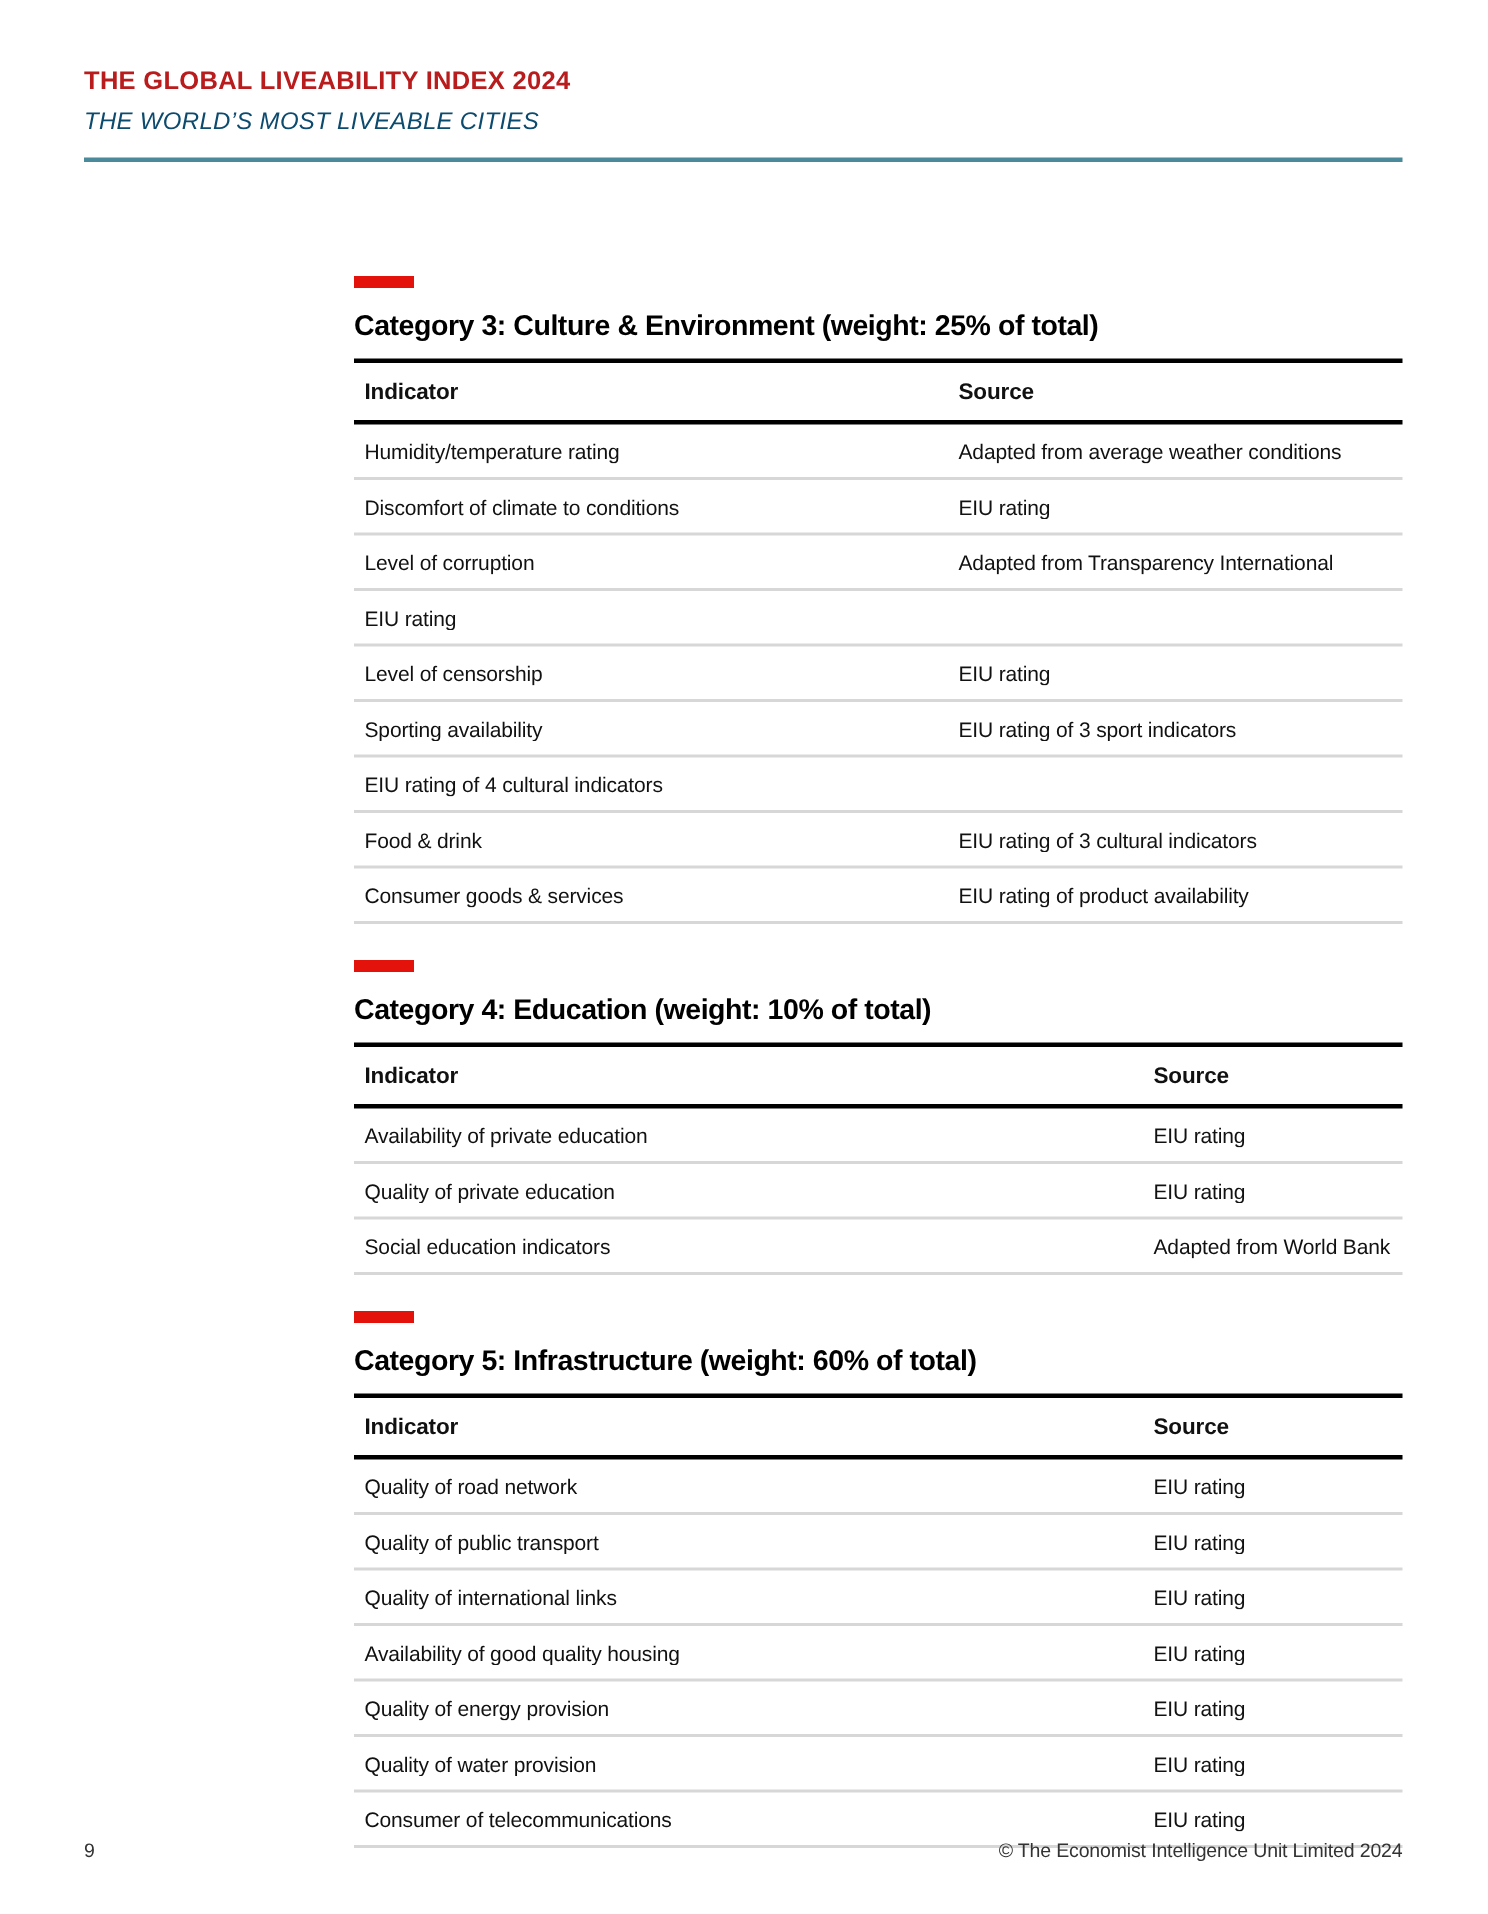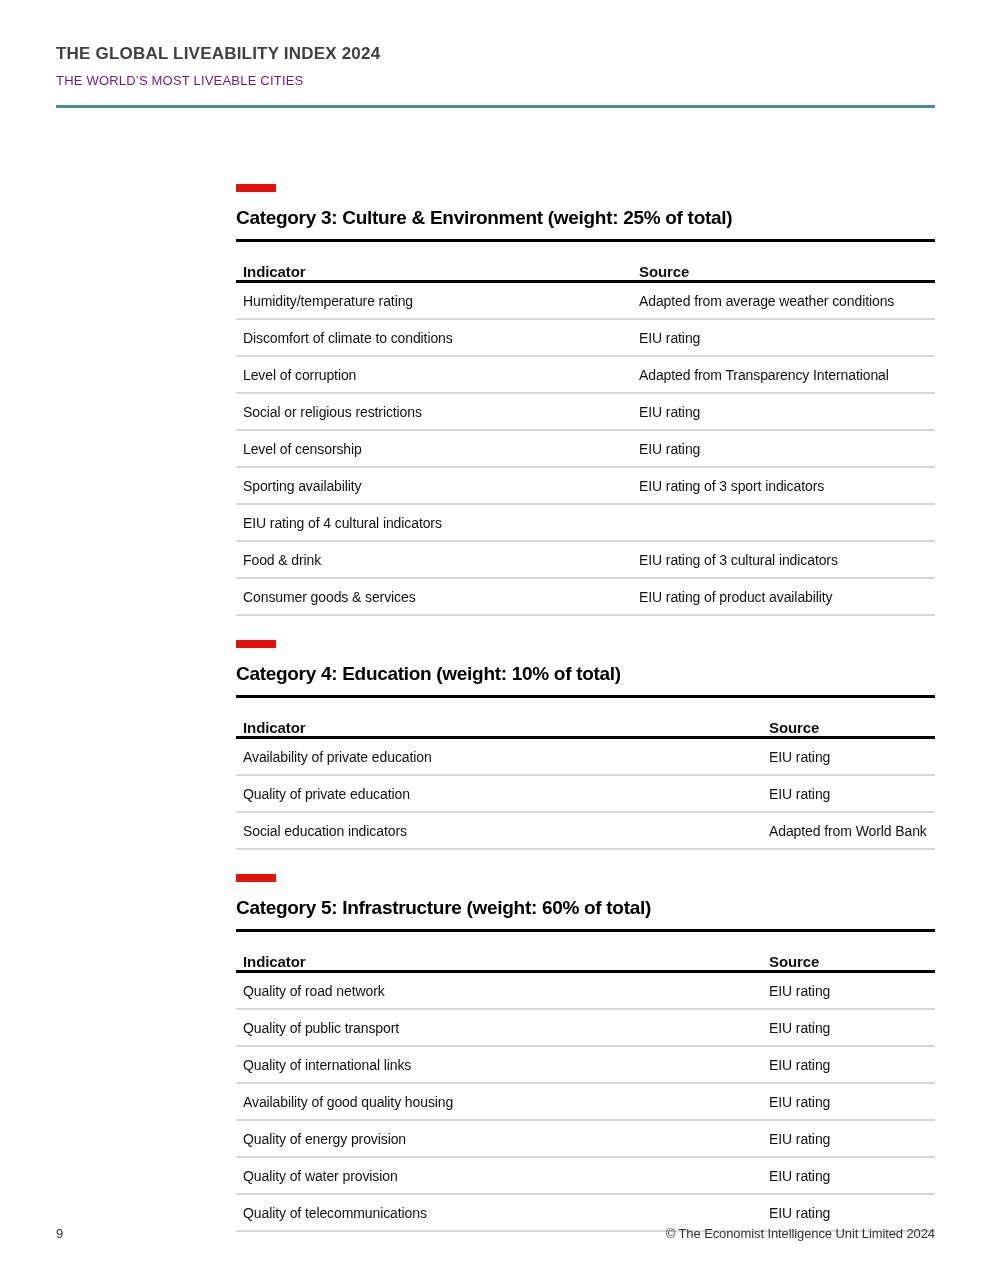--- a/index.html
+++ b/index.html
@@ -20,46 +20,47 @@
     background: #ffffff;
     font-family: "Liberation Sans", "DejaVu Sans", sans-serif;
     color: var(--text);
     overflow: hidden;
   }
 
   
   .doc-header { position: absolute; left: 56px; top: 44px; width: 879px; }
   .doc-title {
     font-size: 17px; font-weight: 700; letter-spacing: 0.2px;
-    color: #404040;
+    color: #b91c1c;
   }
   .doc-subtitle {
     margin-top: 9px;
-    font-size: 13px; font-weight: 400; letter-spacing: 0.2px;
-    color: #701a75;
+    font-size: 16px; font-weight: 400; letter-spacing: 0.2px;
+    color: #0c4a6e;
+    font-style: italic;
   }
   .teal-rule {
     position: absolute; left: 56px; top: 105px;
     width: 879px; height: 3px; background: var(--rule-teal);
   }
 
   
   .content { position: absolute; left: 236px; top: 184px; width: 699px; }
 
   section.category { margin-bottom: 24px; }
   .red-bar { width: 40px; height: 8px; background: var(--accent-red); }
   .category-title {
     margin: 14px 0 9px 0;
     font-size: 19px; font-weight: 700; letter-spacing: -0.3px;
     line-height: 24px; color: #000;
   }
   .rule-black { height: 3px; background: var(--rule-black); }
 
   .trow { display: flex; align-items: center; height: 37px; }
-  .trow.thead { height: 38px; align-items: flex-end; }
+  .trow.thead { height: 38px; }
   .trow.body-row { border-bottom: 2px solid var(--row-divider); }
   .cell { padding-left: 7px; font-size: 14px; letter-spacing: -0.1px; color: var(--text); white-space: nowrap; overflow: hidden; }
   .thead .cell { font-weight: 700; font-size: 15px; }
   .col-mid  .cell.ind { flex: 0 0 396px; }
   .col-wide .cell.ind { flex: 0 0 526px; }
   .cell.src { flex: 1 1 auto; }
 
   
   .footer-page-num {
     position: absolute; left: 56px; top: 1226px;
@@ -98,21 +99,20 @@
       </div>
       <div class="trow body-row">
         <div class="cell ind">Discomfort of climate to conditions</div>
         <div class="cell src">EIU rating</div>
       </div>
       <div class="trow body-row">
         <div class="cell ind">Level of corruption</div>
         <div class="cell src">Adapted from Transparency International</div>
       </div>
       <div class="trow body-row">
-        <div class="cell ind">Social or religious restrictions</div>
         <div class="cell src">EIU rating</div>
       </div>
       <div class="trow body-row">
         <div class="cell ind">Level of censorship</div>
         <div class="cell src">EIU rating</div>
       </div>
       <div class="trow body-row">
         <div class="cell ind">Sporting availability</div>
         <div class="cell src">EIU rating of 3 sport indicators</div>
       </div>
@@ -179,21 +179,21 @@
       </div>
       <div class="trow body-row">
         <div class="cell ind">Quality of energy provision</div>
         <div class="cell src">EIU rating</div>
       </div>
       <div class="trow body-row">
         <div class="cell ind">Quality of water provision</div>
         <div class="cell src">EIU rating</div>
       </div>
       <div class="trow body-row">
-        <div class="cell ind">Quality of telecommunications</div>
+        <div class="cell ind">Consumer of telecommunications</div>
         <div class="cell src">EIU rating</div>
       </div>
     </section>
 
   </div>
 
   <div class="footer-page-num">9</div>
   <div class="footer-copyright">© The Economist Intelligence Unit Limited 2024</div>
 
 </div>

